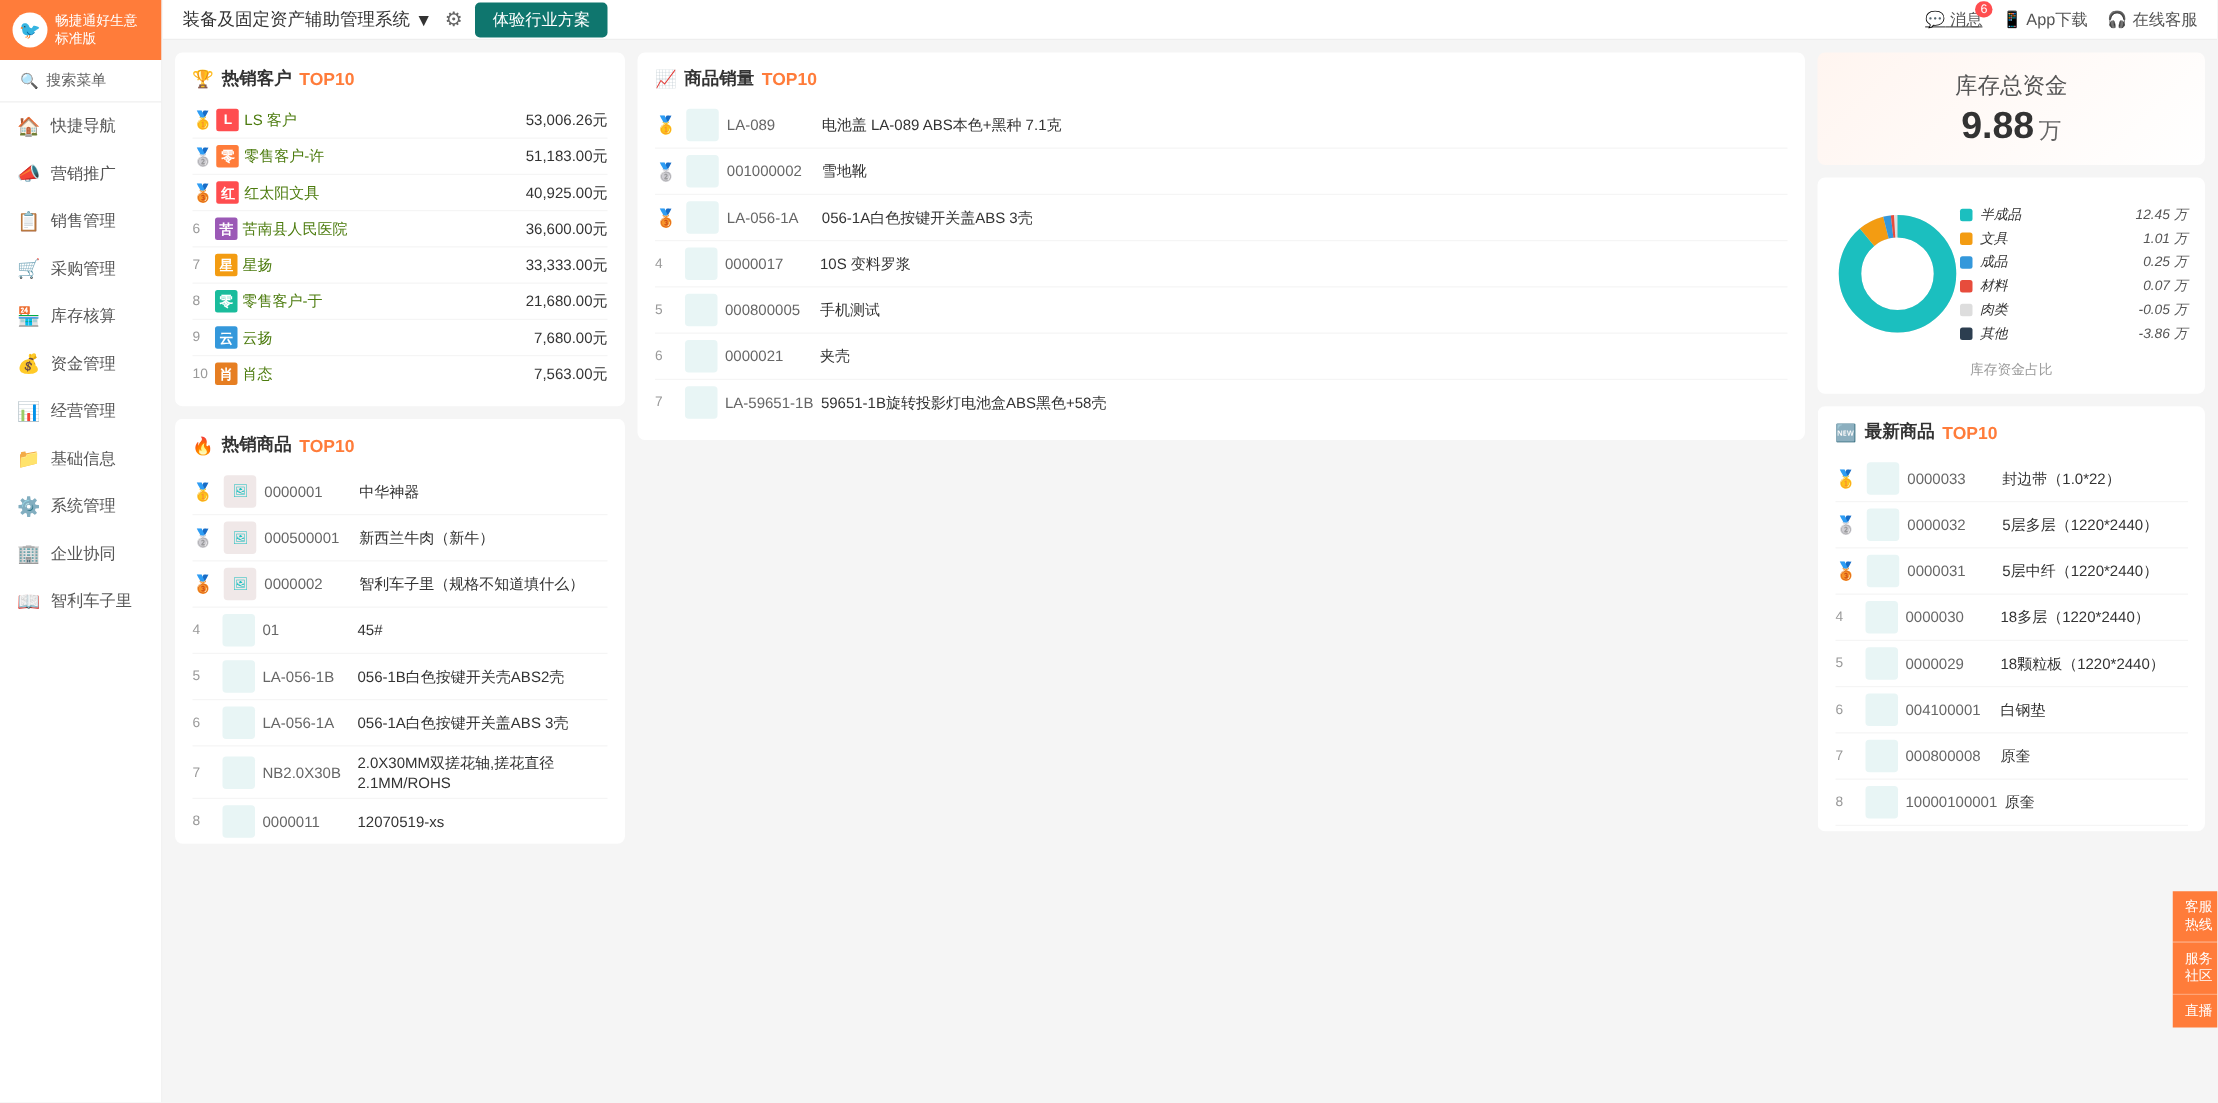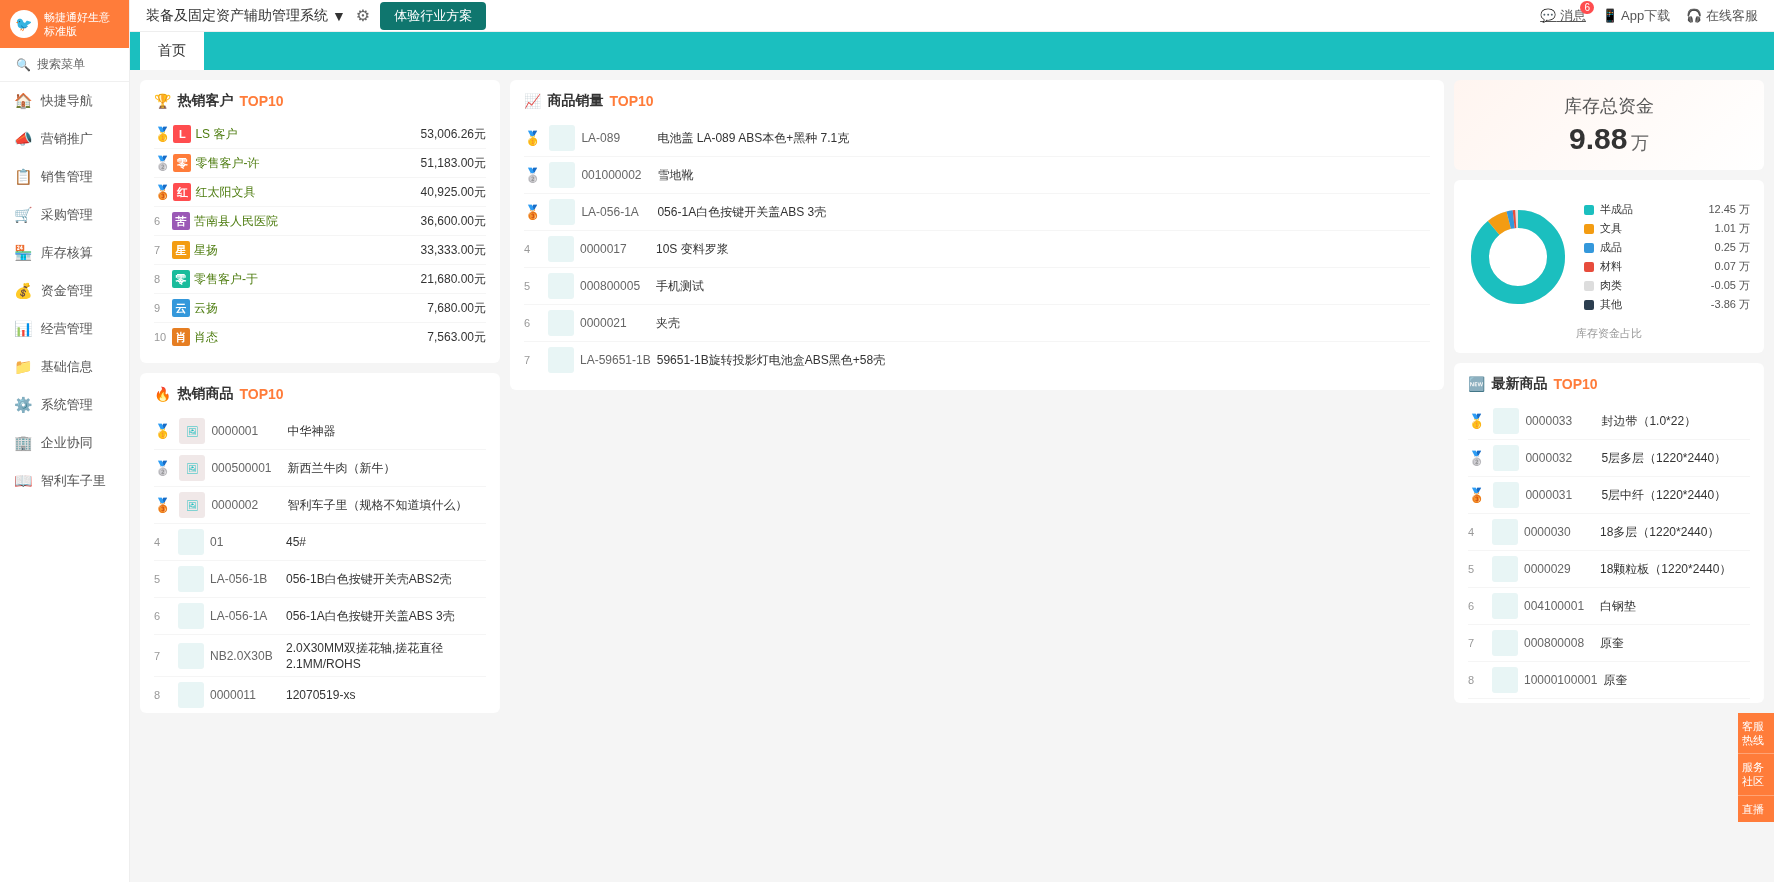--- a/index.html
+++ b/index.html
@@ -227,22 +227,22 @@
       border-radius: 6px;
       padding: 14px;
       margin-bottom: 10px;
       text-align: center;
     }
 
     
     .chart-area {
       display: flex;
       align-items: center;
-      gap: 16px;
       padding: 8px 0;
+      font-style: italic;
     }
     .donut-container {
       width: 100px;
       height: 100px;
       flex-shrink: 0;
     }
     .legend-list { flex: 1; }
     .legend-item {
       display: flex;
       align-items: center;
@@ -272,21 +272,21 @@
       display: flex;
       flex-direction: column;
       z-index: 999;
     }
     .float-btn {
       background: #ff7c3a;
       color: #fff;
       width: 36px;
       padding: 6px 4px;
       font-size: 11px;
-      text-align: left;
+      text-align: right;
       cursor: pointer;
       line-height: 1.3;
       border-bottom: 1px solid rgba(255,255,255,0.3);
     }
     .float-btn:last-child { border-bottom: none; }
   </style>
 </head>
 <body>
 
 <div class="sidebar">
@@ -368,25 +368,20 @@
         <span>📱</span>
         <span>App下载</span>
       </div>
       <div>
         <span>🎧</span>
         <span>在线客服</span>
       </div>
     </div>
   </div>
 
-  <div class="nav-tabs">
-    <div class="nav-tab active">
-      <span>首页</span>
-    </div>
-  </div>
 
   <div class="content">
 
     <div class="col-left">
       <div class="panel">
         <div class="panel-title">
           <span>🏆</span>
           <span>热销客户</span>
           <span class="top10-label">TOP10</span>
         </div>

